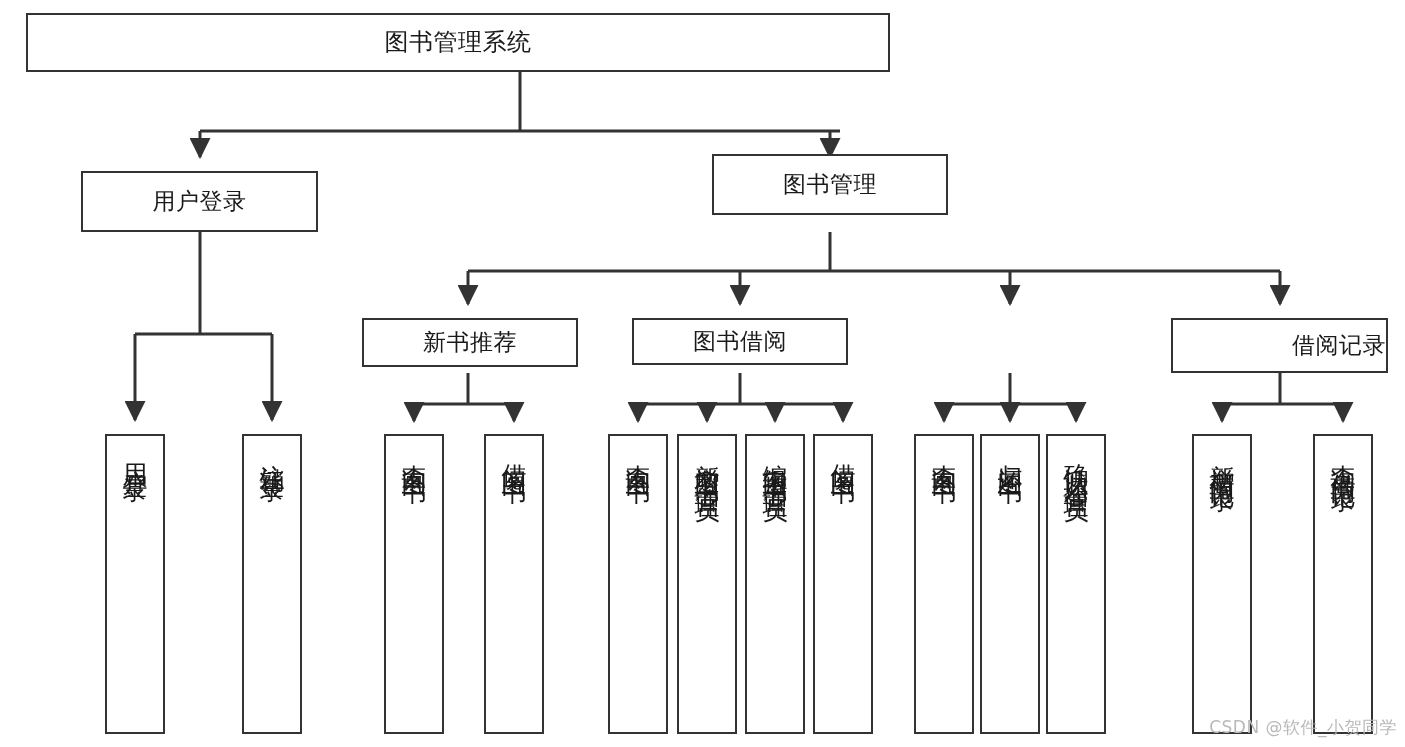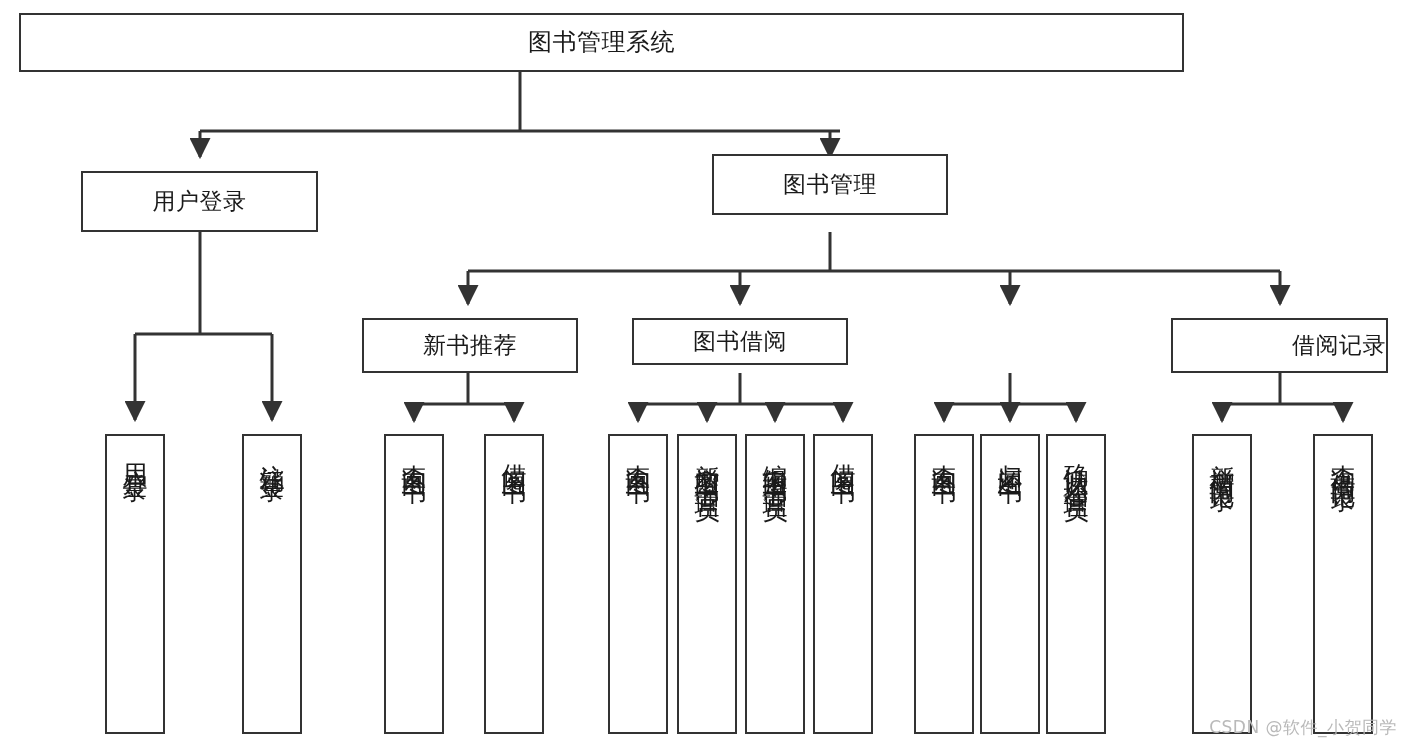--- a/index.html
+++ b/index.html
@@ -123,32 +123,32 @@
       <path d="M 1010 404 L 1010 421" marker-end="url(#arrow)"></path>
       <path d="M 1076 404 L 1076 421" marker-end="url(#arrow)"></path>
 
       <path d="M 1280 373 L 1280 404"></path>
       <path d="M 1222 404 L 1343 404"></path>
       <path d="M 1222 404 L 1222 421" marker-end="url(#arrow)"></path>
       <path d="M 1343 404 L 1343 421" marker-end="url(#arrow)"></path>
     </g>
   </svg>
 
-  <div class="node horiz root" style="left:19px; top:13px; width:1165px; height:59px;">
+  <div class="node horiz root" style="left:26px; top:13px; width:864px; height:59px;">
     <span class="label">图书管理系统</span>
   </div>
 
   <div class="node horiz" style="left:81px; top:171px; width:237px; height:61px;">
     <span class="label">用户登录</span>
   </div>
   <div class="node horiz" style="left:712px; top:154px; width:236px; height:61px;">
     <span class="label">图书管理</span>
   </div>
 
-  <div class="node horiz" style="left:362px; top:318px; width:216px; height:55px;">
+  <div class="node horiz" style="left:362px; top:318px; width:216px; height:49px;">
     <span class="label">新书推荐</span>
   </div>
   <div class="node horiz" style="left:632px; top:318px; width:216px; height:47px;">
     <span class="label">图书借阅</span>
   </div>
   <div class="node horiz" style="left:1171px; top:318px; width:217px; height:55px;justify-content:flex-end;">
     <span class="label">借阅记录</span>
   </div>
 
   <div class="node vert" style="left:105px; top:434px; width:60px; height:300px;">

